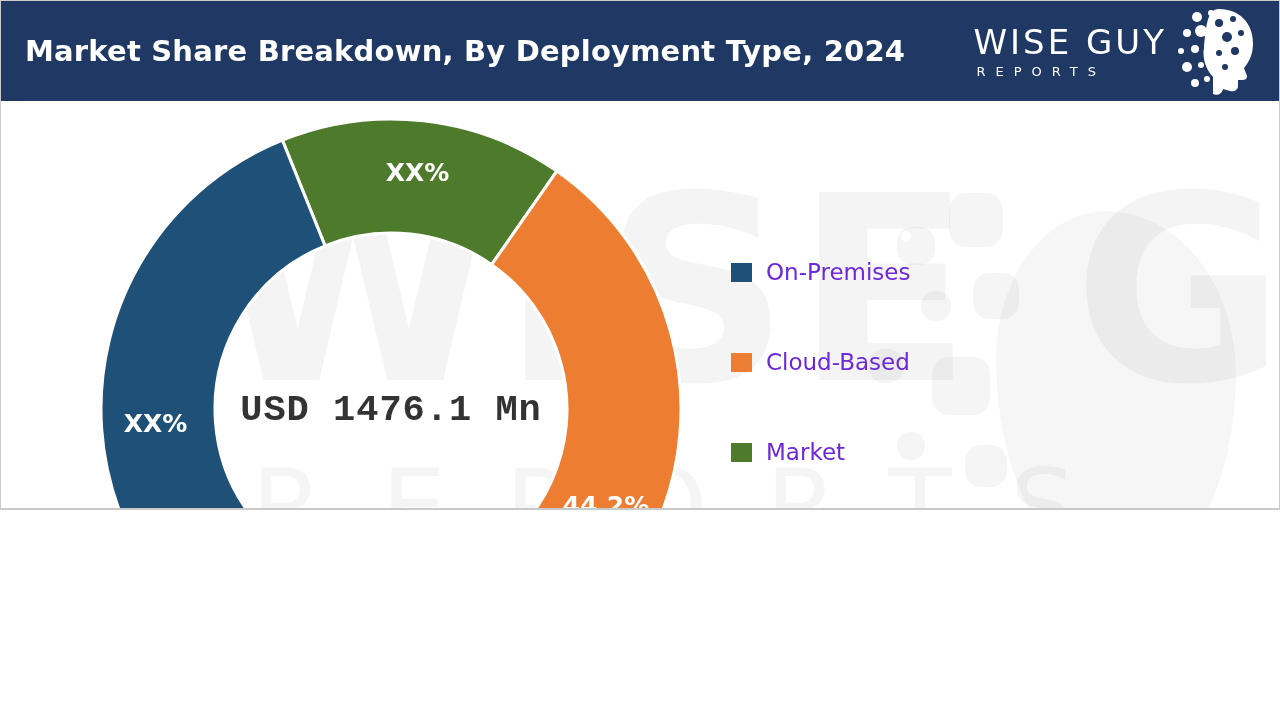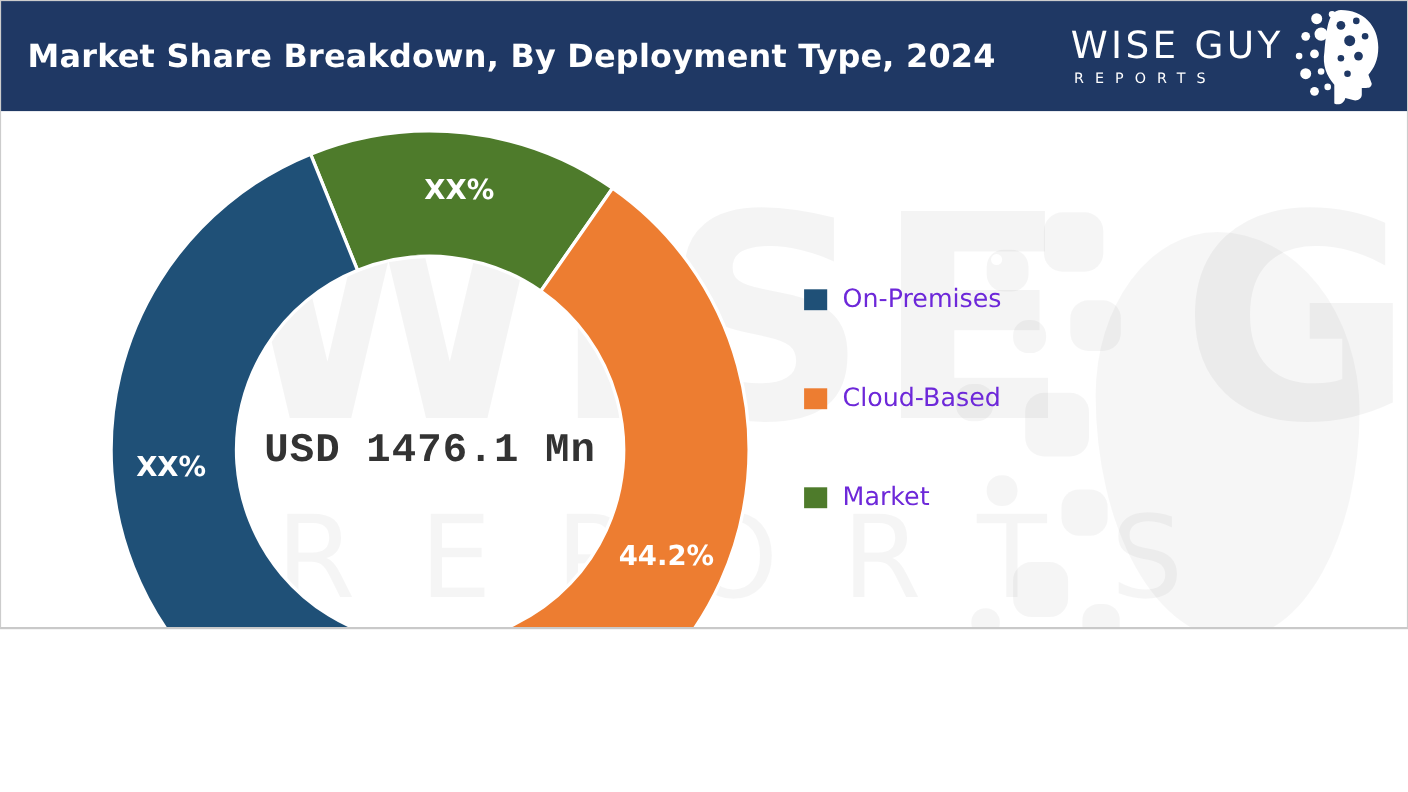--- a/index.html
+++ b/index.html
@@ -1,18 +1,18 @@
 <!DOCTYPE html>
 <html><head>
 <meta charset="utf-8">
 <style>
   * { margin:0; padding:0; box-sizing:border-box; }
   html,body { width:1280px; height:720px; font-family:"DejaVu Sans","Liberation Sans",sans-serif; background:#ffffff; }
   .page {
-    position:relative; width:1280px; height:572px; background:#ffffff;
+    position:relative; width:1280px; height:510px; background:#ffffff;
     border:1px solid #cccccc; border-bottom:2px solid #c9c9c9; overflow:hidden;
   }
   
   .header {
     position:absolute; left:0; top:0; width:1280px; height:100px;
     display:flex; align-items:center; justify-content:space-between;
     padding:0 18px 0 24px;
   }
   .page-title {
     color:#ffffff; font-size:29px; font-weight:bold; letter-spacing:0.2px;

